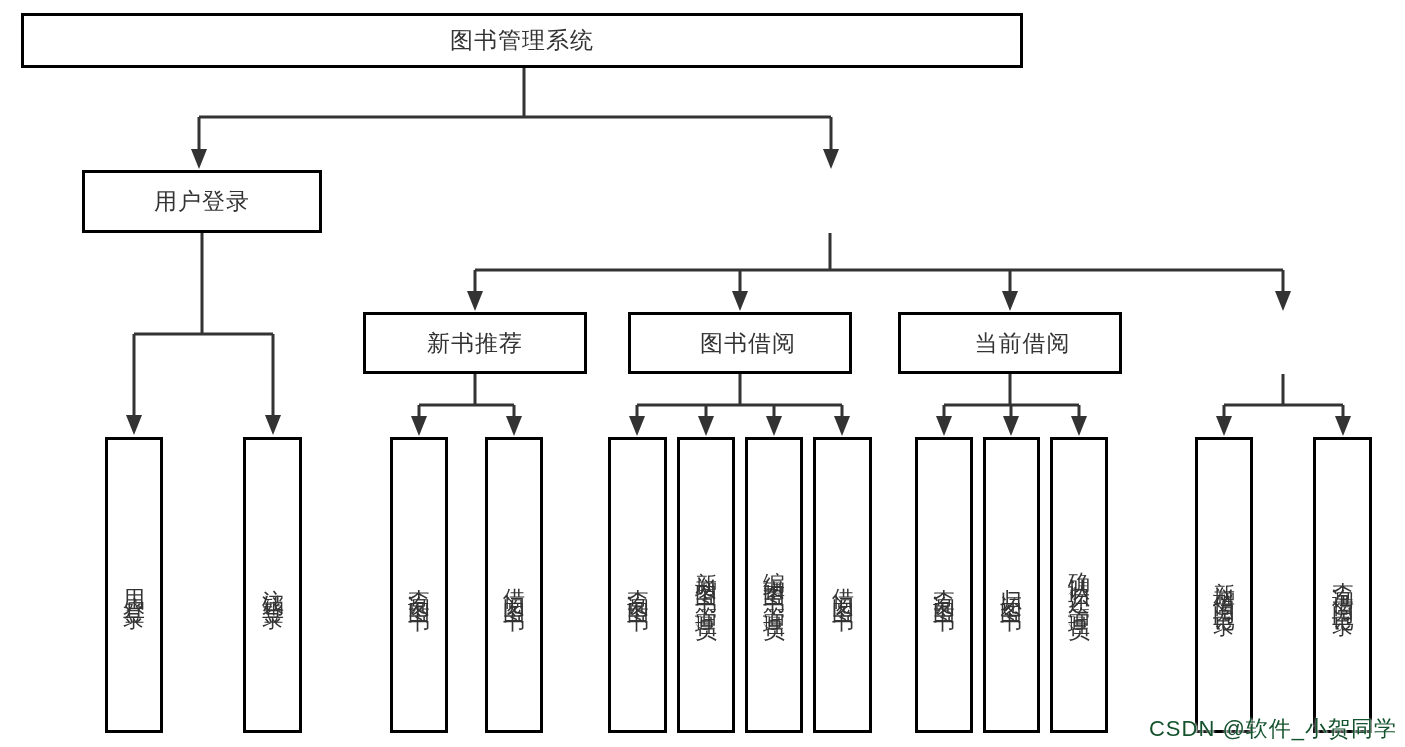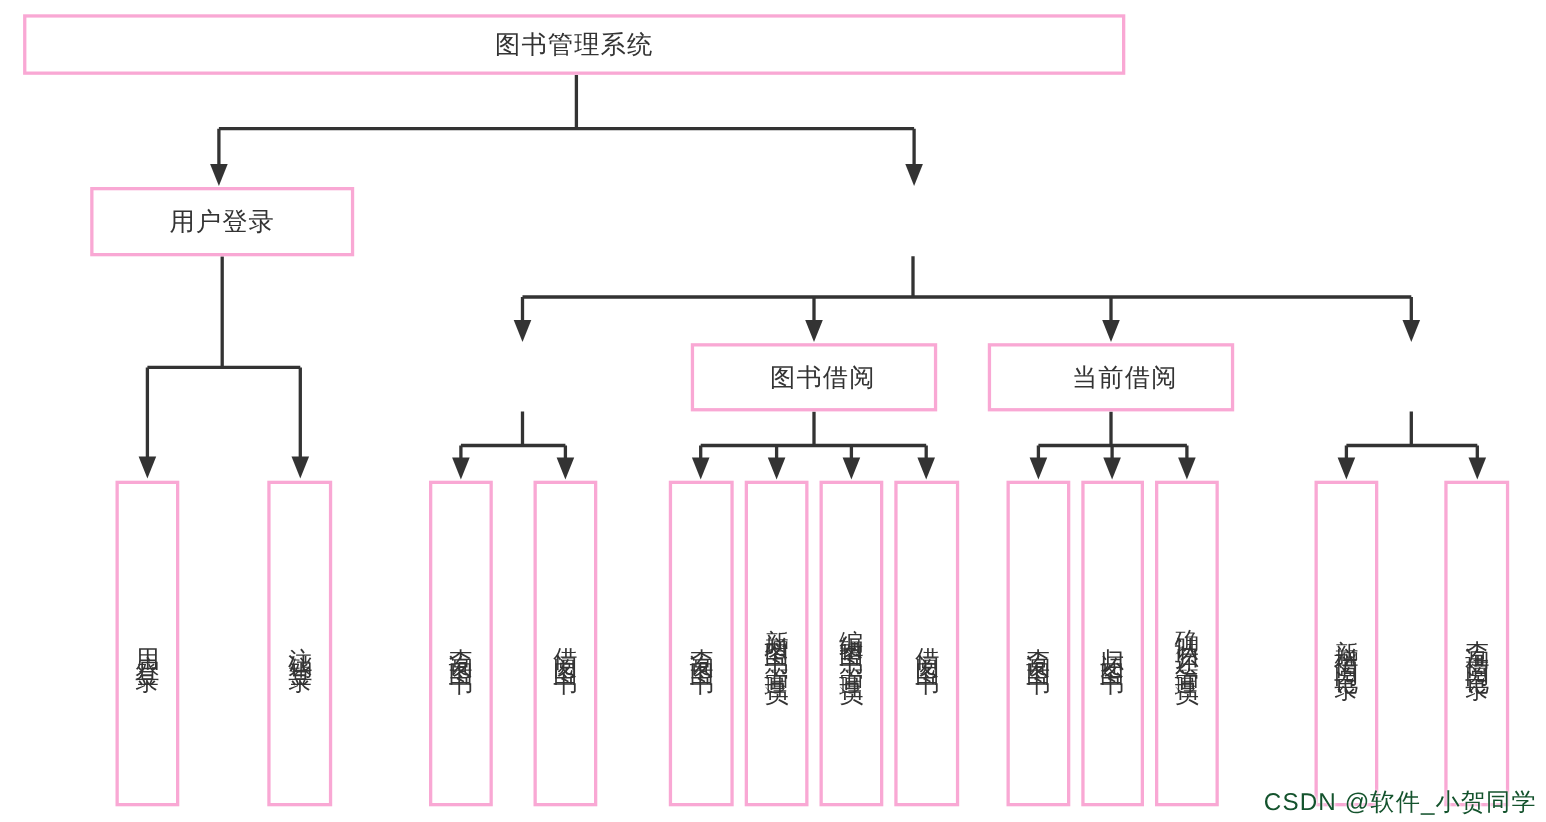--- a/index.html
+++ b/index.html
@@ -17,21 +17,21 @@
   }
   svg.connectors {
     position: absolute;
     left: 0;
     top: 0;
     z-index: 1;
   }
   .node {
     position: absolute;
     box-sizing: border-box;
-    border: 3px solid #f9a8d4;
+    border: 3px solid #000000;
     background: #ffffff;
     color: #333333;
     z-index: 2;
   }
   .hbox {
     display: flex;
     align-items: center;
     justify-content: center;
     font-size: 23px;
     letter-spacing: 1px;
@@ -93,20 +93,21 @@
       <path d="M1071 416 L1087 416 L1079 436 Z"></path>
       <path d="M1216 416 L1232 416 L1224 436 Z"></path>
       <path d="M1335 416 L1351 416 L1343 436 Z"></path>
     </g>
   </svg>
 
   <div class="node hbox" style="left:21px; top:13px; width:1002px; height:55px;">图书管理系统</div>
 
   <div class="node hbox" style="left:82px; top:170px; width:240px; height:63px;">用户登录</div>
 
+  <div class="node hbox" style="left:363px; top:312px; width:224px; height:62px;">新书推荐</div>
   <div class="node hbox" style="left:628px; top:312px; width:224px; height:62px;padding-left:16px;">图书借阅</div>
   <div class="node hbox" style="left:898px; top:312px; width:224px; height:62px;padding-left:25px;">当前借阅</div>
 
   <div class="node vbox" style="left:105px; width:58px;">用户登录</div>
   <div class="node vbox" style="left:243px; width:59px;">注销登录</div>
 
   <div class="node vbox" style="left:390px; width:58px;">查询图书</div>
   <div class="node vbox" style="left:485px; width:58px;">借阅图书</div>
 
   <div class="node vbox" style="left:608px; width:59px;">查询图书</div>

